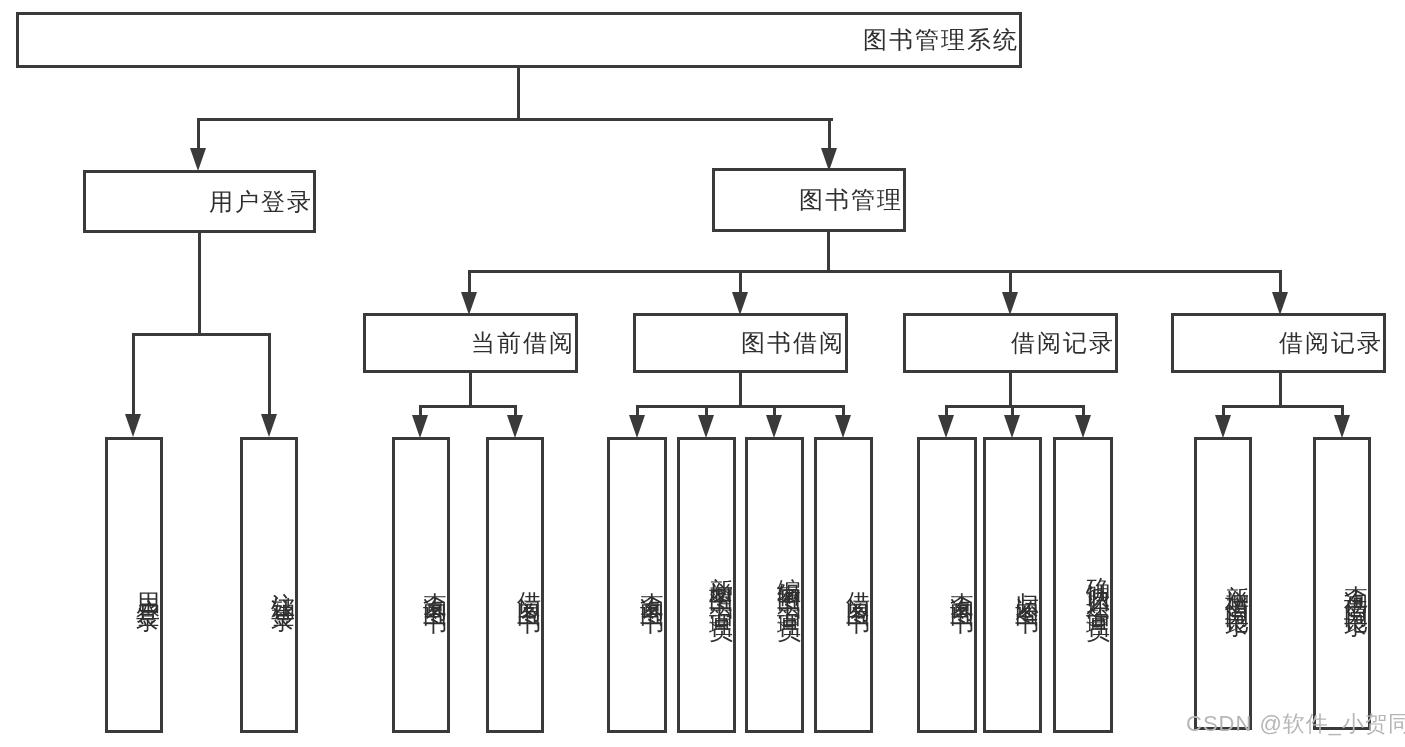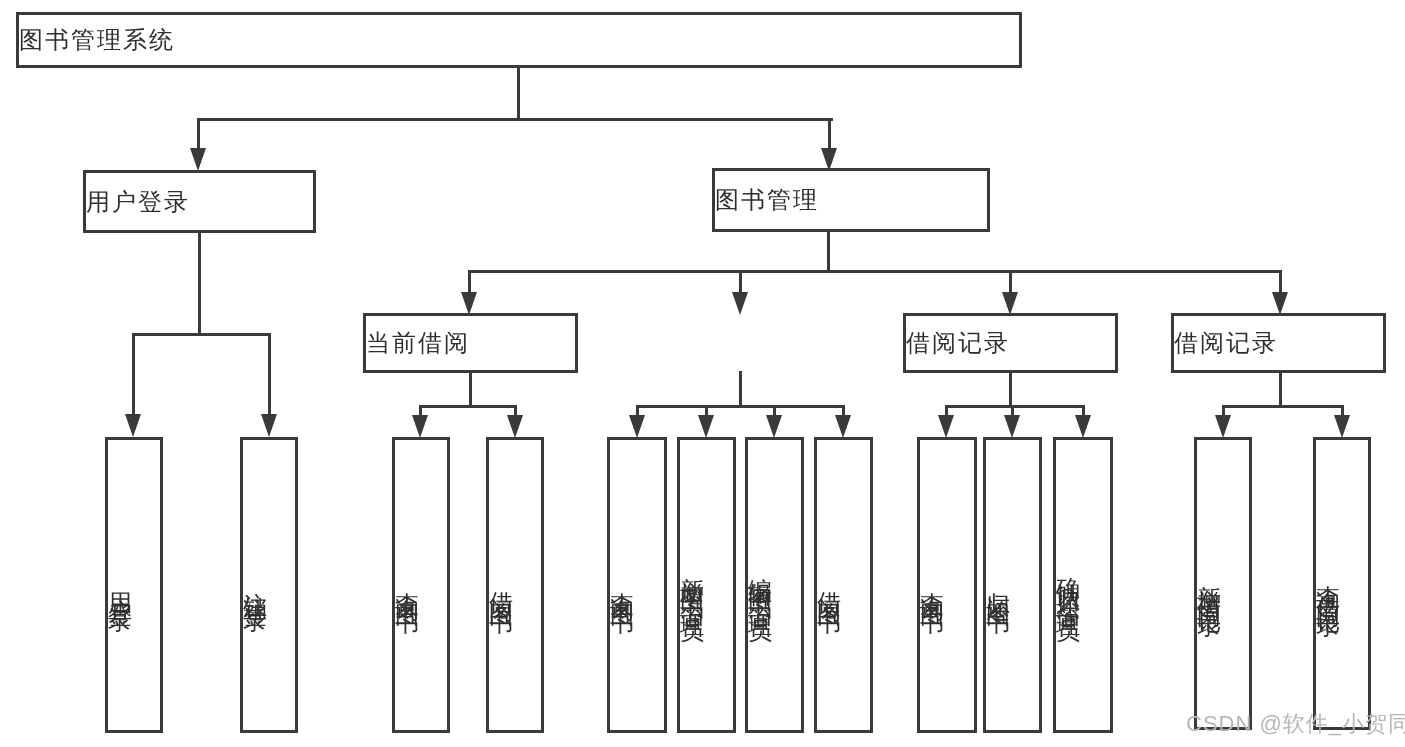--- a/index.html
+++ b/index.html
@@ -12,21 +12,21 @@
     color: #2f2f2f;
     overflow: hidden;
   }
   .node {
     position: absolute;
     background: #ffffff;
     border: 3px solid #3a3a3a;
     box-sizing: border-box;
     display: flex;
     align-items: center;
-    justify-content: flex-start;
+    justify-content: flex-end;
     font-size: 24px;
     color: #2f2f2f;
     letter-spacing: 2px;
     white-space: nowrap;
   }
   .leaf .vtext {
     writing-mode: vertical-lr;
     text-orientation: mixed;
     font-size: 24px;
     line-height: 1;
@@ -69,21 +69,21 @@
   <div class="vline" style="left:517px; top:67px; height:54px;"></div>
   <div class="hline" style="left:197px; top:118px; width:636px;"></div>
   <div class="vline" style="left:197px; top:121px; height:27px;"></div>
   <div class="arrow" style="left:190px; top:148px;"></div>
   <div class="vline" style="left:828px; top:121px; height:27px;"></div>
   <div class="arrow" style="left:821px; top:148px;"></div>
 
   <div class="node" style="left:83px; top:170px; width:233px; height:63px;">
     <span>用户登录</span>
   </div>
-  <div class="node" style="left:712px; top:168px; width:278px; height:64px;">
+  <div class="node" style="left:712px; top:168px; width:194px; height:64px;">
     <span>图书管理</span>
   </div>
 
   <div class="vline" style="left:198px; top:231px; height:105px;"></div>
   <div class="hline" style="left:132px; top:333px; width:139px;"></div>
   <div class="vline" style="left:132px; top:336px; height:78px;"></div>
   <div class="arrow" style="left:125px; top:414px;"></div>
   <div class="vline" style="left:268px; top:336px; height:78px;"></div>
   <div class="arrow" style="left:261px; top:414px;"></div>
 
@@ -100,20 +100,23 @@
   <div class="arrow" style="left:461px; top:292px;"></div>
   <div class="vline" style="left:739px; top:273px; height:20px;"></div>
   <div class="arrow" style="left:732px; top:292px;"></div>
   <div class="vline" style="left:1009px; top:273px; height:20px;"></div>
   <div class="arrow" style="left:1002px; top:292px;"></div>
   <div class="vline" style="left:1279px; top:273px; height:20px;"></div>
   <div class="arrow" style="left:1272px; top:292px;"></div>
 
   <div class="node" style="left:363px; top:313px; width:215px; height:60px;">
     <span>当前借阅</span>
+  </div>
+  <div class="node" style="left:633px; top:313px; width:215px; height:60px;">
+    <span>图书借阅</span>
   </div>
   <div class="node" style="left:903px; top:313px; width:215px; height:60px;">
     <span>借阅记录</span>
   </div>
   <div class="node" style="left:1171px; top:313px; width:215px; height:60px;font-family:Liberation Mono, monospace;">
     <span>借阅记录</span>
   </div>
 
   <div class="vline" style="left:469px; top:371px; height:37px;"></div>
   <div class="hline" style="left:419px; top:405px; width:98px;"></div>

